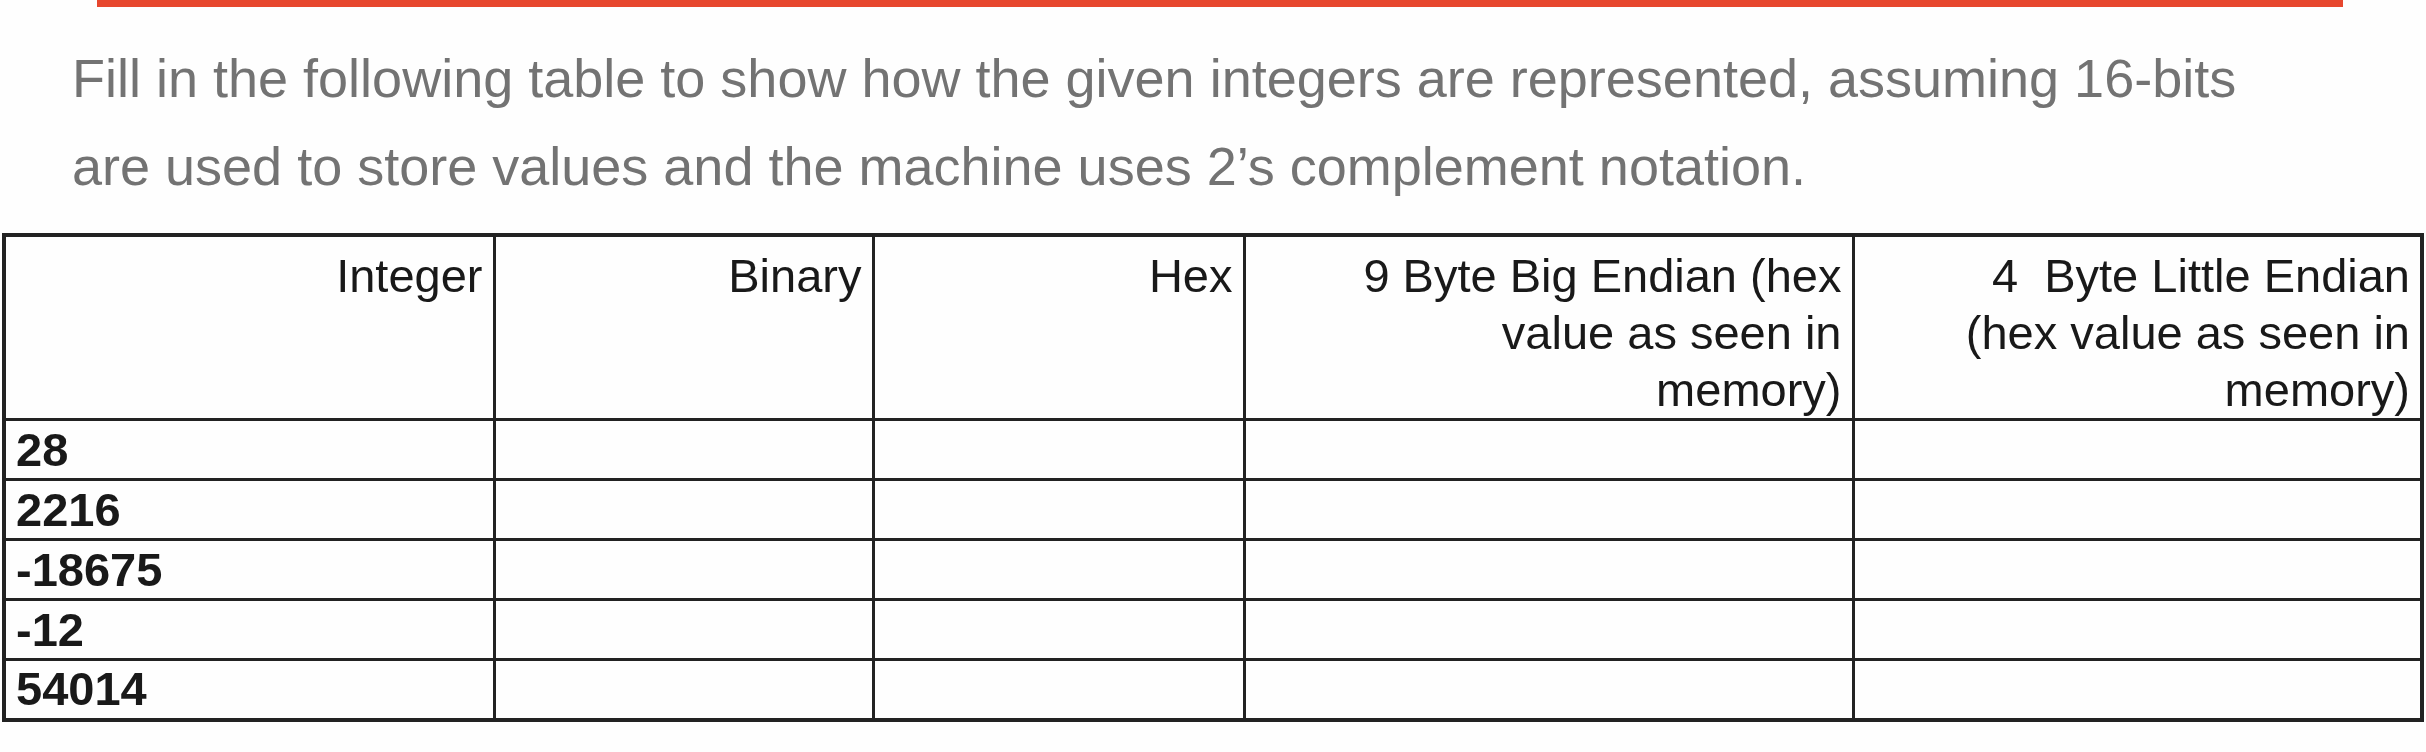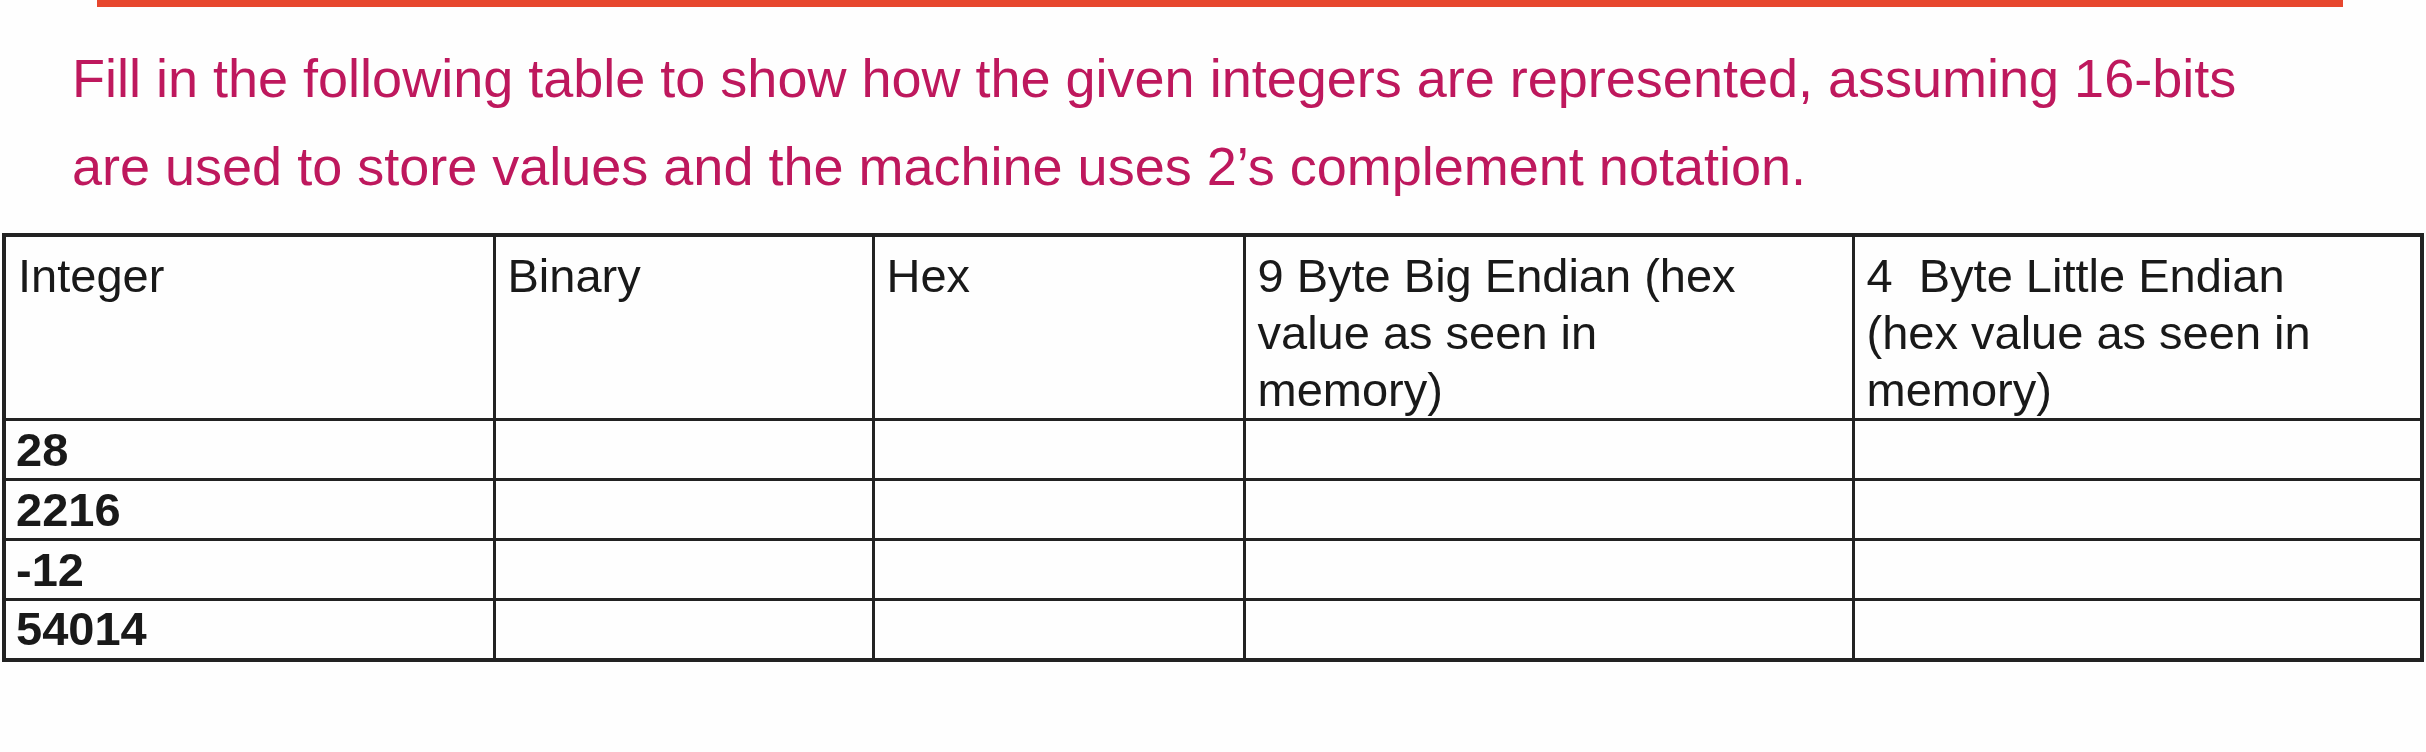--- a/index.html
+++ b/index.html
@@ -21,21 +21,21 @@
     width: 2246px;
     height: 7px;
     background: #e7472e;
   }
   .intro {
     position: absolute;
     left: 72px;
     top: 34px;
     font-size: 54px;
     line-height: 88px;
-    color: #be185d;
+    color: #737373;
     white-space: nowrap;
   }
   table.q-table {
     position: absolute;
     left: 2px;
     top: 233px;
     width: 2418px;
     border-collapse: collapse;
     table-layout: fixed;
     color: #191919;
@@ -46,21 +46,21 @@
   .q-table col.c2 { width: 371px; }
   .q-table col.c3 { width: 609px; }
   .q-table col.c4 { width: 569px; }
   .q-table th, .q-table td {
     border: 3px solid #222;
   }
   .q-table thead tr {
     height: 178px;
   }
   .q-table th {
-    text-align: left;
+    text-align: right;
     vertical-align: top;
     font-weight: normal;
     font-size: 47px;
     line-height: 57px;
     padding: 10px 10px 0 12px;
     white-space: pre-wrap;
   }
   .q-table tbody tr {
     height: 60px;
   }
@@ -114,20 +114,27 @@
         <td></td>
       </tr>
       <tr>
         <td>2216</td>
         <td></td>
         <td></td>
         <td></td>
         <td></td>
       </tr>
       <tr>
+        <td>-18675</td>
+        <td></td>
+        <td></td>
+        <td></td>
+        <td></td>
+      </tr>
+      <tr>
         <td>-12</td>
         <td></td>
         <td></td>
         <td></td>
         <td></td>
       </tr>
       <tr>
         <td>54014</td>
         <td></td>
         <td></td>

